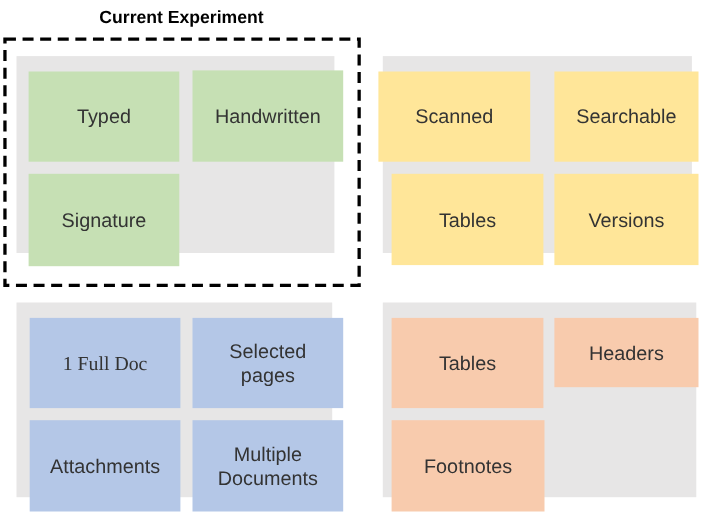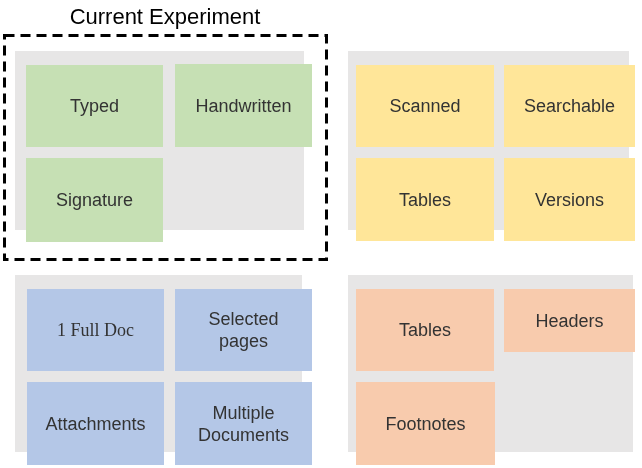--- a/index.html
+++ b/index.html
@@ -14,23 +14,24 @@
     background: #ffffff;
     overflow: hidden;
     font-family: "Liberation Sans", "DejaVu Sans", sans-serif;
   }
   .frame-title {
     position: absolute;
     left: 2px;
     top: 5px;
     width: 326px;
     text-align: center;
-    font-size: 22px;
+    font-size: 16px;
     line-height: 24px;
     color: #000000;
+    font-weight: bold;
   }
   .dashed-frame {
     position: absolute;
     left: 2px;
     top: 33px;
     width: 328px;
     height: 230px;
   }
   .panel {
     position: absolute;
@@ -59,21 +60,21 @@
   <svg class="dashed-frame" viewBox="0 0 328 230">
     <rect x="2.5" y="2.5" width="322" height="224" fill="none" stroke="#000000" stroke-width="3" stroke-dasharray="10 6"></rect>
   </svg>
 
   <div class="panel" style="left:15px; top:51px; width:289px; height:179px;"></div>
   <div class="box" style="left: 26px; top: 65px; width: 137px; height: 82px; background: rgb(198, 224, 180);">Typed</div>
   <div class="box" style="left: 175px; top: 64px; width: 137px; height: 83px; background: rgb(198, 224, 180);">Handwritten</div>
   <div class="box" style="left: 26px; top: 158px; width: 137px; height: 84px; background: rgb(198, 224, 180);">Signature</div>
 
   <div class="panel" style="left:348px; top:51px; width:281px; height:179px;"></div>
-  <div class="box" style="left: 356px; top: 65px; width: 138px; height: 82px; background: rgb(255, 230, 153);">Scanned</div>
+  <div class="box" style="left: 344px; top: 65px; width: 138px; height: 82px; background: rgb(255, 230, 153);">Scanned</div>
   <div class="box" style="left: 504px; top: 65px; width: 131px; height: 82px; background: rgb(255, 230, 153);">Searchable</div>
   <div class="box" style="left: 356px; top: 158px; width: 138px; height: 83px; background: rgb(255, 230, 153);">Tables</div>
   <div class="box" style="left: 504px; top: 158px; width: 131px; height: 83px; background: rgb(255, 230, 153);">Versions</div>
 
   <div class="panel" style="left:15px; top:275px; width:287px; height:177px;"></div>
   <div class="box" style="left: 27px; top: 289px; width: 137px; height: 82px; background: rgb(180, 199, 231); font-family: Liberation Serif, serif;">1 Full Doc</div>
   <div class="box" style="left: 175px; top: 289px; width: 137px; height: 82px; background: rgb(180, 199, 231);">Selected pages</div>
   <div class="box" style="left: 27px; top: 382px; width: 137px; height: 83px; background: rgb(180, 199, 231);">Attachments</div>
   <div class="box" style="left: 175px; top: 382px; width: 137px; height: 83px; background: rgb(180, 199, 231);">Multiple Documents</div>
 

